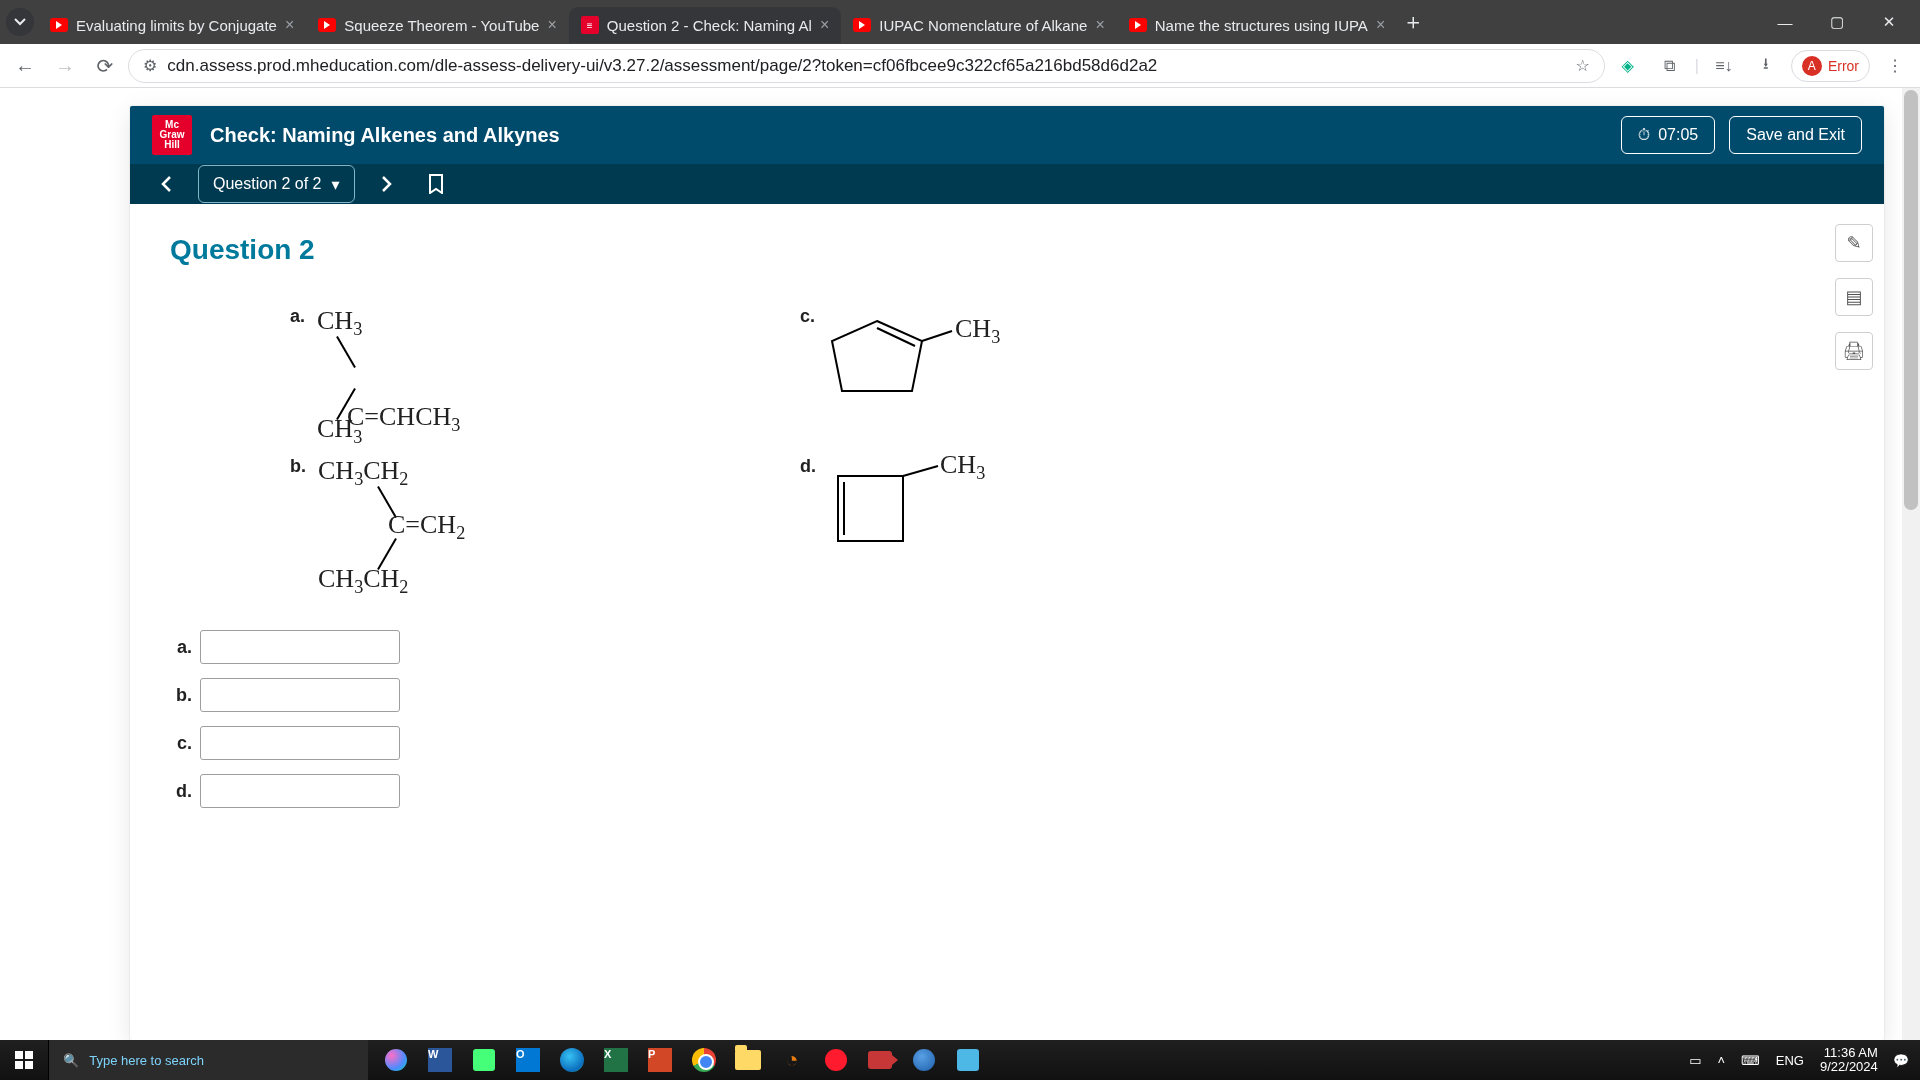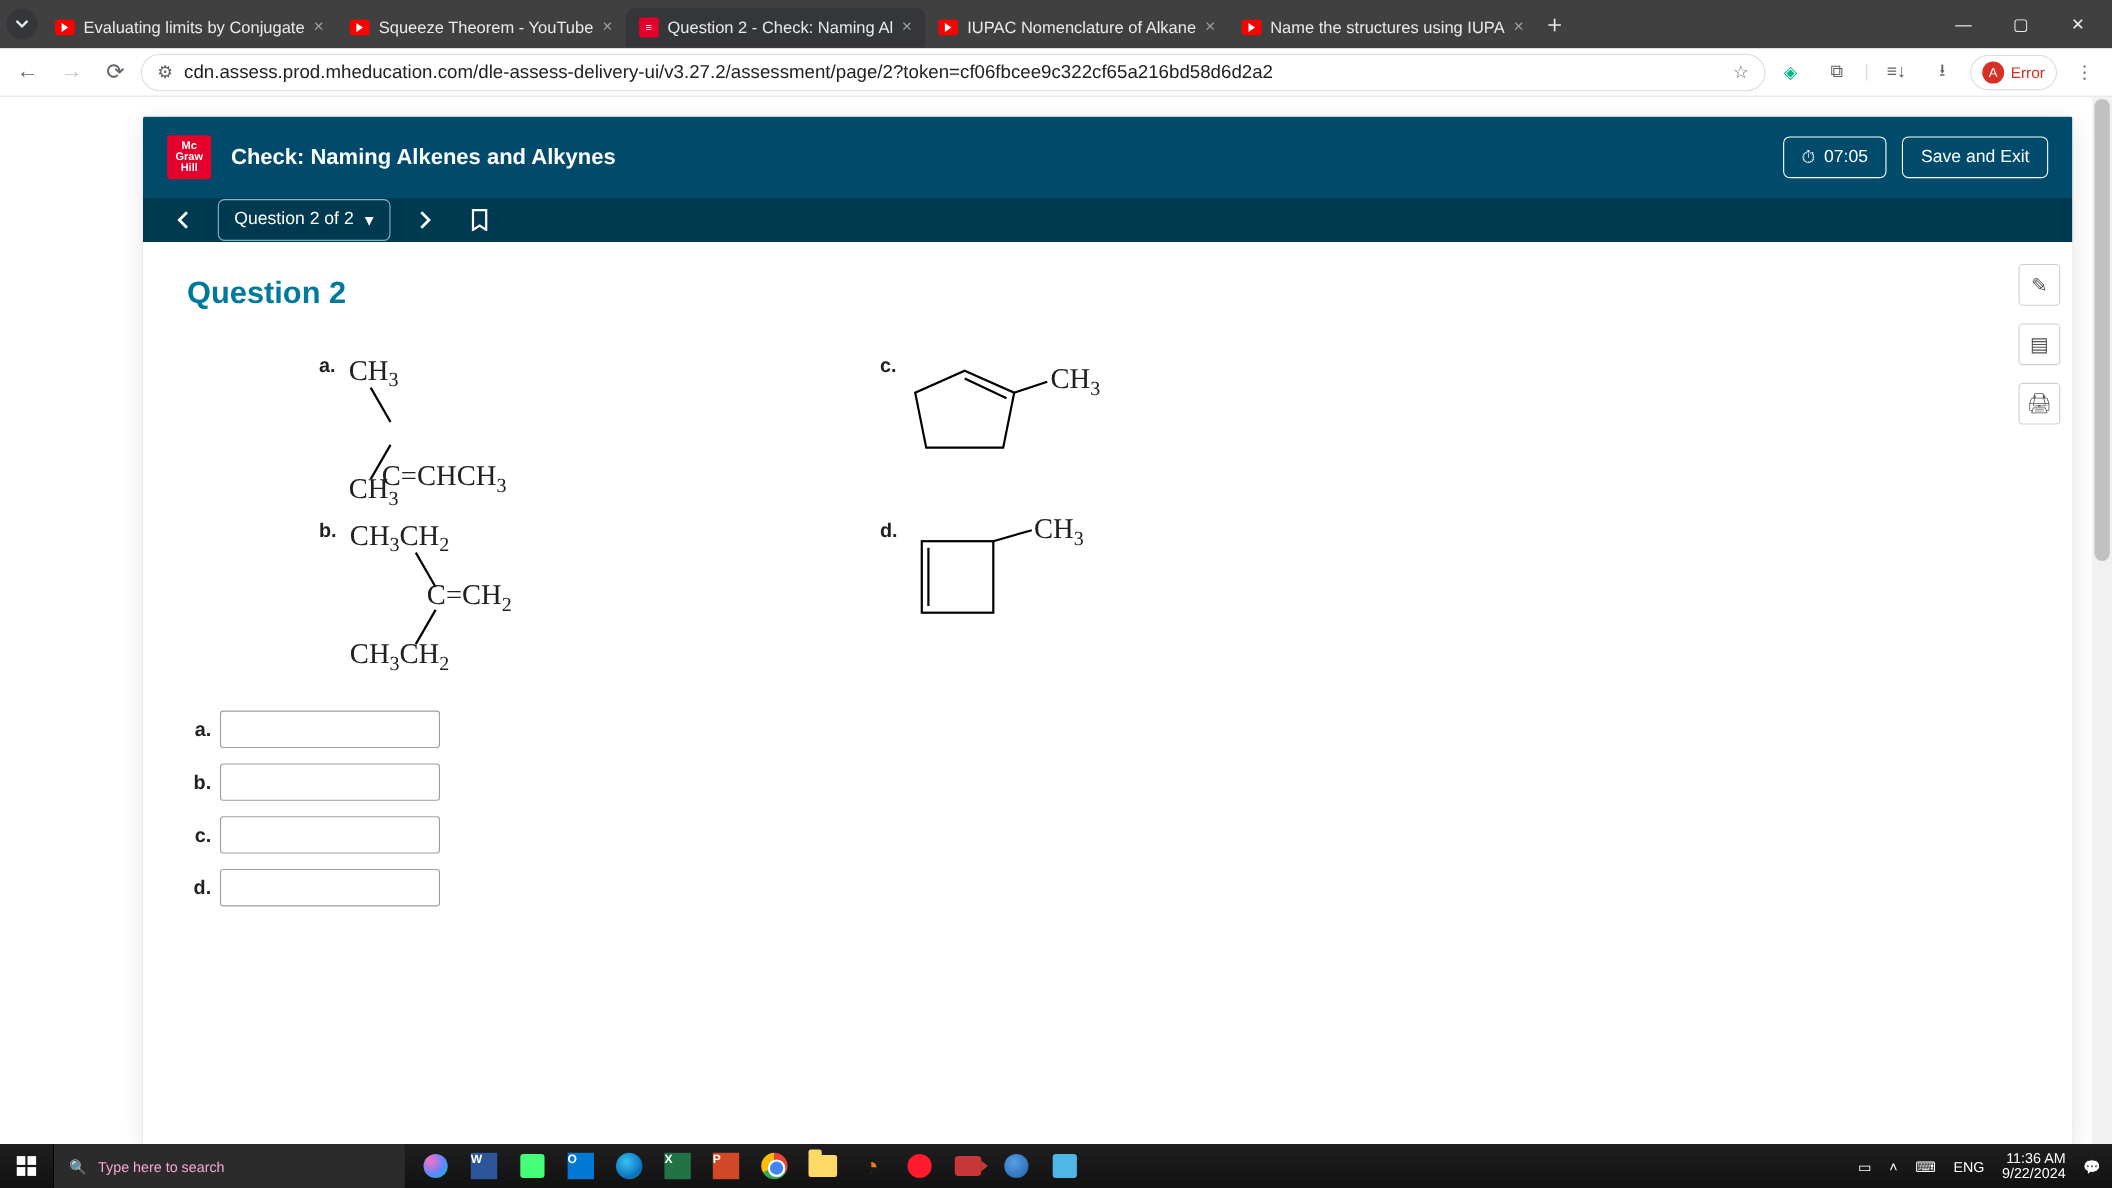--- a/index.html
+++ b/index.html
@@ -27,21 +27,21 @@
   .addr-bar .site-ic { color: #5f6368; font-size: 16px; }
   .addr-right { margin-left: auto; display: flex; align-items: center; gap: 8px; }
   .addr-right .ic { width: 34px; height: 34px; display: inline-flex; align-items: center; justify-content: center; color: #5f6368; cursor: pointer; }
   .acct { display: flex; align-items: center; gap: 6px; border: 1px solid #dadce0; border-radius: 17px; height: 32px; padding: 0 10px; color: #d93025; font-size: 14px; }
   .acct .av { width: 20px; height: 20px; border-radius: 10px; background: #d93025; color: #fff; display: inline-flex; align-items: center; justify-content: center; font-size: 12px; }
 
   
   .viewport { position: absolute; left: 0; right: 0; top: 88px; bottom: 40px; background: #fff; }
   .page-wrap { position: absolute; left: 130px; right: 36px; top: 18px; bottom: 0; box-shadow: 0 0 0 1px rgba(0,0,0,.04), 0 6px 24px rgba(0,0,0,.10); border-radius: 2px; background: #fff; overflow: hidden; }
 
-  .hdr { background: #004a6b; color: #fff; height: 74px; display: flex; align-items: center; padding: 0 22px; gap: 18px; }
+  .hdr { background: #004a6b; color: #fff; height: 58px; display: flex; align-items: center; padding: 0 22px; gap: 18px; }
   .mh-logo { width: 40px; height: 40px; background: #e4002b; color: #fff; display: flex; flex-direction: column; align-items: center; justify-content: center; font-size: 10px; font-weight: 700; line-height: 1; border-radius: 2px; }
   .hdr-title { font-weight: 700; font-size: 20px; }
   .hdr-right { margin-left: auto; display: flex; gap: 14px; }
   .hdr-btn { border: 1px solid #fff; border-radius: 6px; height: 38px; padding: 0 16px; display: inline-flex; align-items: center; gap: 8px; color: #fff; font-size: 16px; cursor: pointer; }
 
   .subhdr { background: #003a51; height: 40px; display: flex; align-items: center; padding: 0 18px; gap: 12px; color: #fff; }
   .nav-chip { border: 1px solid #7fb7c9; border-radius: 6px; height: 38px; padding: 0 14px; display: inline-flex; align-items: center; gap: 10px; color: #fff; font-size: 16px; cursor: pointer; }
   .nav-arrow { width: 38px; height: 38px; display: inline-flex; align-items: center; justify-content: center; color: #fff; cursor: pointer; }
 
   .content { display: flex; height: calc(100% - 114px); }
@@ -304,21 +304,21 @@
   <div class="start">
     <svg viewBox="0 0 18 18">
       <rect x="0" y="0" width="8" height="8" fill="#fff"></rect>
         <rect x="10" y="0" width="8" height="8" fill="#fff"></rect>
       <rect x="0" y="10" width="8" height="8" fill="#fff"></rect>
         <rect x="10" y="10" width="8" height="8" fill="#fff"></rect>
     </svg>
   </div>
   <div class="search">
     <span class="mag">🔍</span>
-    <span style="color:#f9a8d4;">Type here to search</span>
+    <span style="color:#7dd3fc;">Type here to search</span>
   </div>
   <div class="tb-icons">
     <span class="ti">
         <span class="ti-copilot"></span>
       </span>
     <span class="ti">
         <span class="ti-word">W</span>
       </span>
     <span class="ti">
         <span class="ti-recycle"></span>

